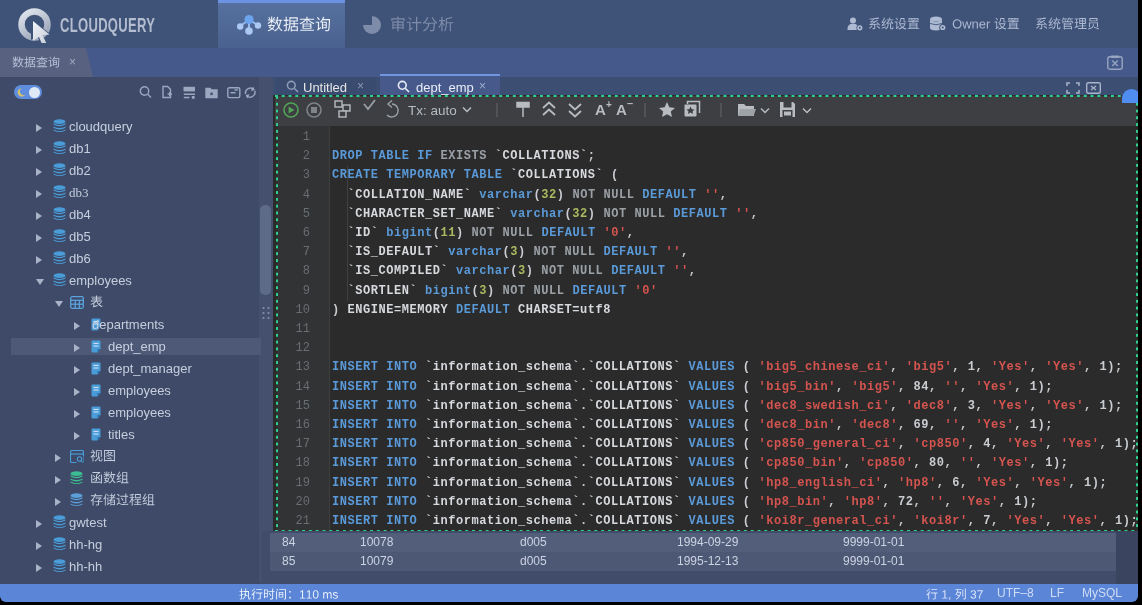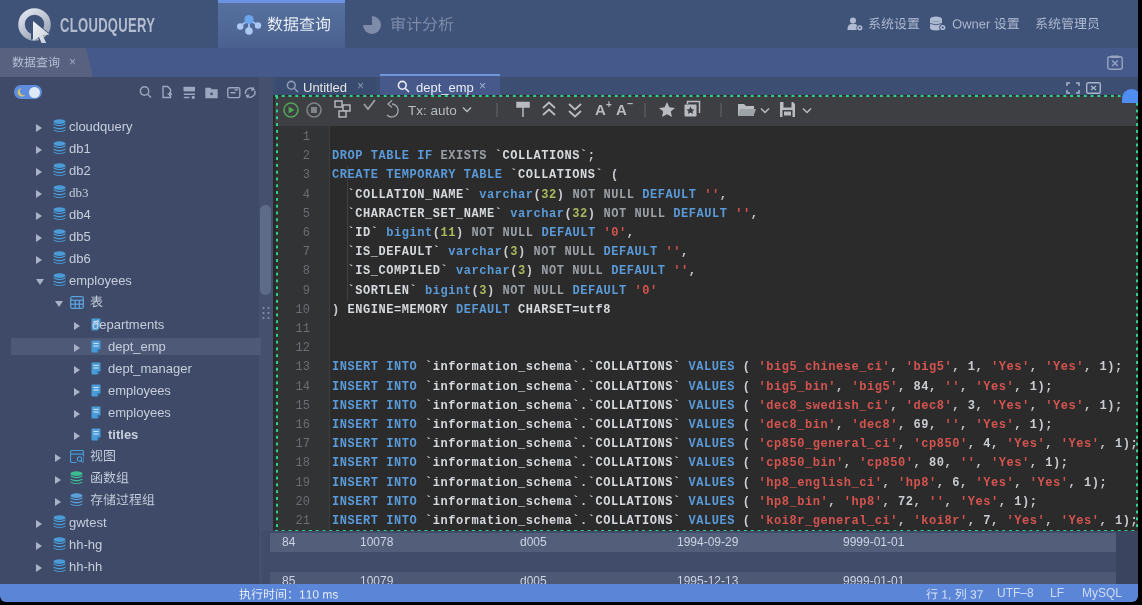--- a/index.html
+++ b/index.html
@@ -355,21 +355,21 @@
       <span class="abs" style="left:91px;top:0;"><svg width="10" height="13" viewBox="0 0 10 13" style="vertical-align:-2px;">
           <path d="M0.5 1.5 Q0.5 0.5 1.5 0.5 L8.5 0.5 Q9.5 0.5 9.5 1.5 L9.5 9 L6.5 12.5 L1.5 12.5 Q0.5 12.5 0.5 11.5 Z" fill="#4a9cd8"></path>
           <g stroke="#d8e8f6" stroke-width="1">
             <line x1="2.4" y1="3.4" x2="7.6" y2="3.4"></line>
             <line x1="2.4" y1="6" x2="7.6" y2="6"></line>
           </g>
           <path d="M9.5 9 L6.5 9 L6.5 12.5 Z" fill="#2e6ea8"></path>
         </svg></span>
       <span class="abs" style="left:108px;top:0;">employees</span>
     </div>
-<div class="trow" style="left:0;top:423.5px;width:273px;font-weight:bold;">
+<div class="trow" style="left:0;top:423.5px;width:273px;">
       <span class="arr r" style="left:74px;"></span>
       <span class="abs" style="left:91px;top:0;"><svg width="10" height="13" viewBox="0 0 10 13" style="vertical-align:-2px;">
           <path d="M0.5 1.5 Q0.5 0.5 1.5 0.5 L8.5 0.5 Q9.5 0.5 9.5 1.5 L9.5 9 L6.5 12.5 L1.5 12.5 Q0.5 12.5 0.5 11.5 Z" fill="#4a9cd8"></path>
           <g stroke="#d8e8f6" stroke-width="1">
             <line x1="2.4" y1="3.4" x2="7.6" y2="3.4"></line>
             <line x1="2.4" y1="6" x2="7.6" y2="6"></line>
           </g>
           <path d="M9.5 9 L6.5 9 L6.5 12.5 Z" fill="#2e6ea8"></path>
         </svg></span>
       <span class="abs" style="left:108px;top:0;">titles</span>
@@ -592,21 +592,21 @@
 <div class="abs" style="left:1122px;top:89px;width:19px;height:14px;border-radius:10px 10px 0 0;background:#4f8df0;"></div>
 <div class="abs" id="results"></div>
 <div class="abs" style="left:1116px;top:531px;width:22px;height:53px;background:#3a445f;"></div>
 <div class="abs rrow" style="top:533px;background:#525e7a;text-align:right;">
   <span class="abs" style="left:12px;">84</span>
     <span class="abs" style="left:90px;">10078</span>
   <span class="abs" style="left:250px;">d005</span>
     <span class="abs" style="left:407px;">1994-09-29</span>
   <span class="abs" style="left:573px;">9999-01-01</span>
 </div>
-<div class="abs rrow" style="top:552px;background:#4c5874;margin-top:20px;">
+<div class="abs rrow" style="top:552px;background:#4c5874;">
   <span class="abs" style="left:12px;">85</span>
     <span class="abs" style="left:90px;">10079</span>
   <span class="abs" style="left:250px;">d005</span>
     <span class="abs" style="left:407px;">1995-12-13</span>
   <span class="abs" style="left:573px;">9999-01-01</span>
 </div>
 <div class="abs" id="statusbar">
   <span class="abs2" style="left:239px;top:3.5px;"><svg width="99.4" height="15.0" viewBox="0 0 8279 1250" style="overflow:visible;">
         <g fill="#eef3fc" transform="translate(0 880) scale(1 -1)">
           <path transform="translate(0 0)" d="M175 840V630H48V560H175V348L33 307L53 234L175 273V11C175 -3 169 -7 157 -7C145 -8 107 -8 63 -7C73 -28 82 -60 85 -79C149 -79 188 -76 212 -64C237 -52 247 -31 247 11V296L364 334L353 404L247 371V560H350V630H247V840ZM525 841C527 764 528 693 527 626H373V557H526C524 489 519 426 510 368L416 421L374 370C412 348 455 323 497 297C464 156 399 52 275 -22C291 -36 319 -69 328 -83C454 2 523 111 560 257C613 222 662 189 694 162L739 222C700 252 640 291 575 329C587 398 594 473 597 557H750C745 158 737 -79 867 -79C929 -79 954 -41 963 92C944 98 916 113 900 126C897 26 889 -8 871 -8C813 -8 817 211 827 626H599C600 693 600 764 599 841Z"></path>

